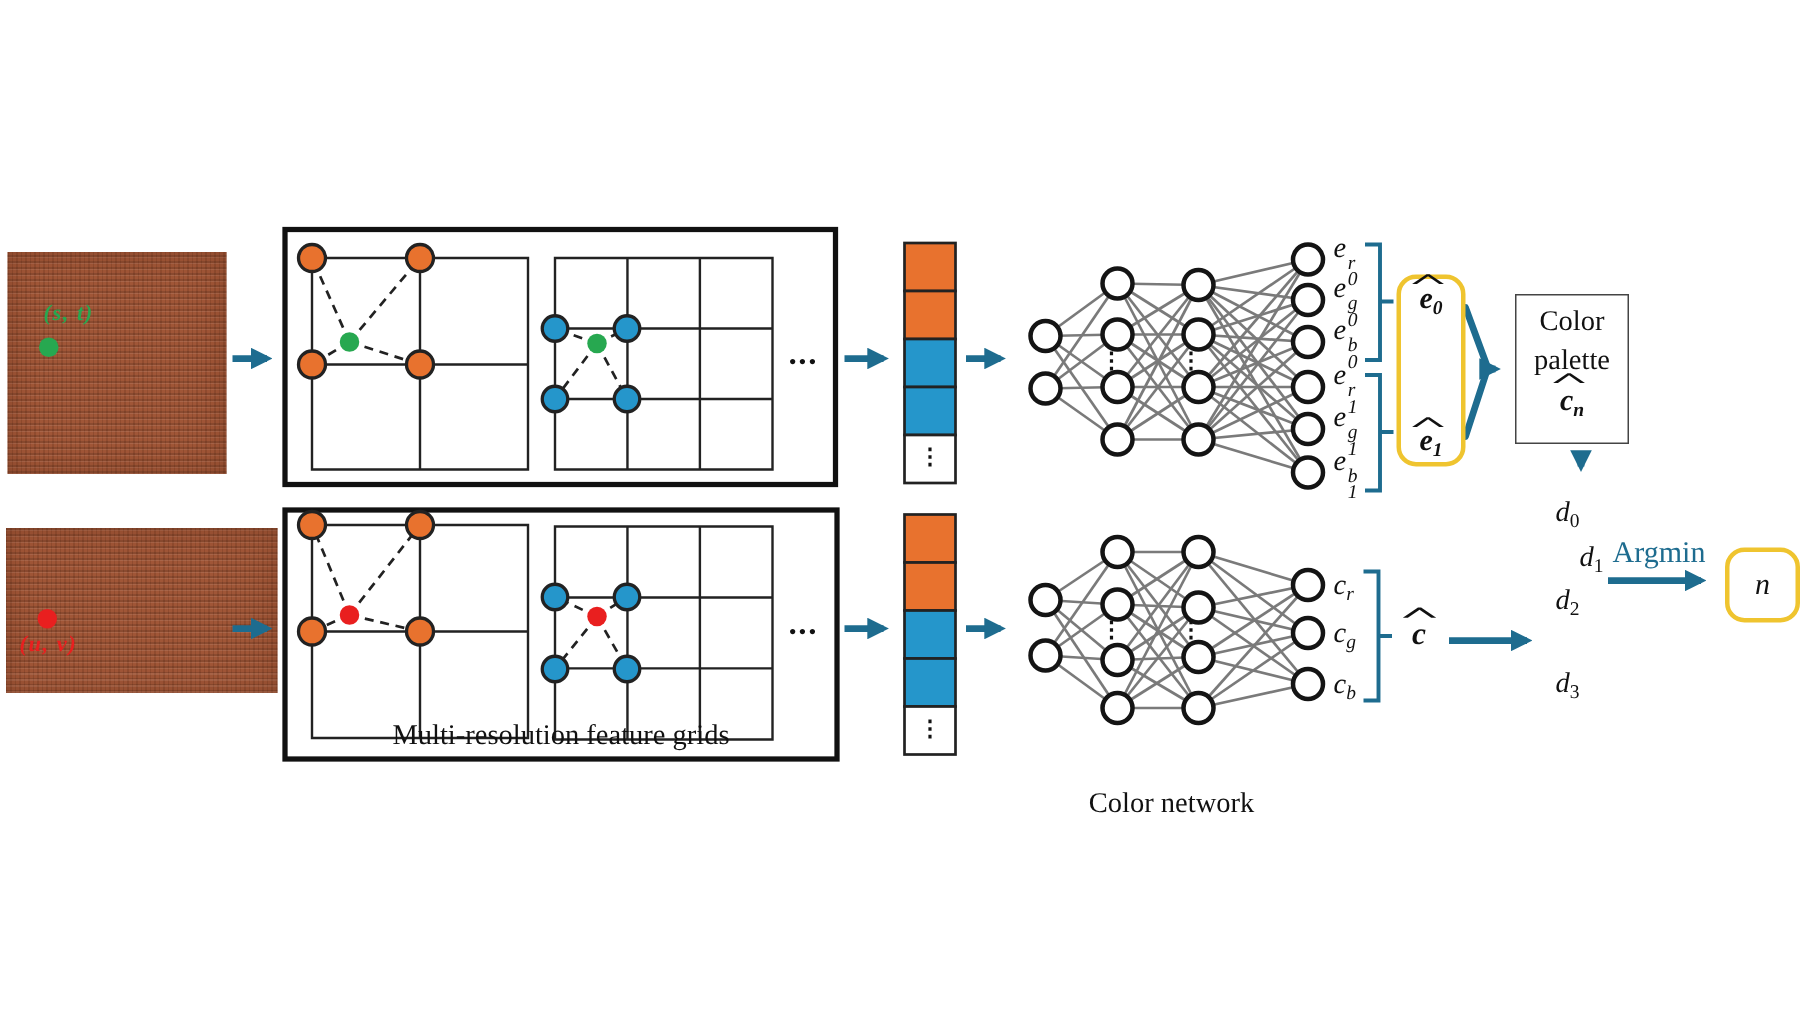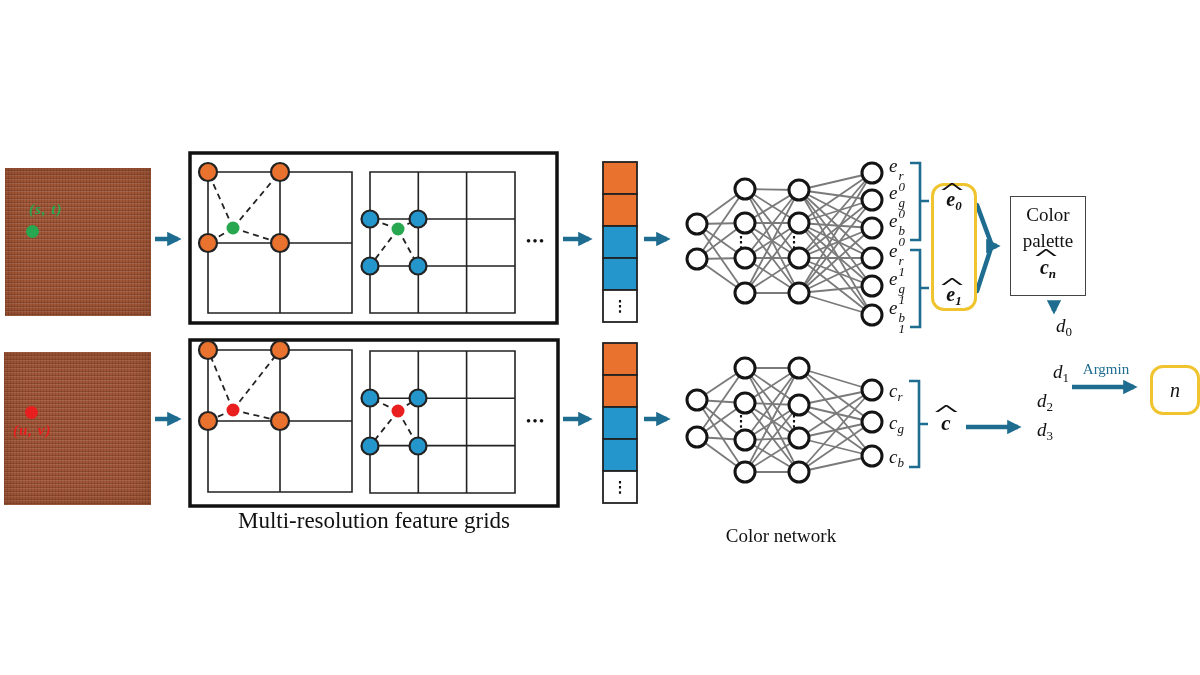--- a/index.html
+++ b/index.html
@@ -47,32 +47,32 @@
   .ellv{position:absolute;font-size:15px;font-weight:700;letter-spacing:0;line-height:1;}
   .ellh{position:absolute;font-size:13px;font-weight:700;letter-spacing:2px;}
   .palette-box{position:absolute;left:1010px;top:196px;width:76px;height:100px;border:1.6px solid #444;
         background:#fff;text-align:center;font-size:19px;line-height:26px;padding-top:5px;box-sizing:border-box;}
   .ybox{position:absolute;border:3.5px solid var(--yellow,#EFC42F);border-radius:13px;background:#fff;}
   #ebox{left:931px;top:183px;width:46px;height:128px;display:flex;flex-direction:column;
         justify-content:space-between;align-items:center;padding:2px 0;box-sizing:border-box;font-size:20px;}
   #nbox{left:1150px;top:365px;width:44px;height:44px;display:flex;align-items:center;justify-content:center;
         font-size:20px;font-style:italic;}
   .nettitle{position:absolute;width:200px;text-align:center;font-size:19px;}
-  .caption{position:absolute;left:190px;top:508px;width:368px;text-align:center;font-size:23px;}
+  .caption{position:absolute;left:190px;top:480px;width:368px;text-align:center;font-size:19px;}
 </style>
 </head>
 <body>
 
 <div id="stage">
 
   <div class="texture" style="left:5px;top:168px;width:146px;height:148px;">
     <span class="coord" style="left:24px;top:33px;color:var(--green,#27A850);">(s, t)</span>
     <div class="qdot" style="left:21px;top:57px;background:var(--green,#27A850);"></div>
   </div>
-  <div class="texture" style="left:4px;top:352px;width:147px;height:153px;">
+  <div class="texture" style="left:4px;top:352px;width:147px;height:110px;padding-left:34px;">
     <div class="qdot" style="left:21px;top:54px;background:var(--red,#E91F1F);"></div>
     <span class="coord" style="left:9px;top:70px;color:var(--red,#E91F1F);">(u, v)</span>
   </div>
 
   <svg width="1200" height="675">
     <defs>
       <marker id="arr" viewBox="0 0 10 10" refX="7.5" refY="5" markerWidth="3.2" markerHeight="3.2" orient="auto-start-reverse">
         <path d="M0,0 L10,5 L0,10 z" class="arrowhead"></path>
       </marker>
     </defs>
@@ -316,23 +316,23 @@
   </div>
 
   <div class="palette-box">
     <div>Color</div>
     <div>palette</div>
     <div style="font-size:20px;"><span class="hatwrap"><span class="mhat">^</span><span>c</span><sub class="msub b">n</sub></span></div>
   </div>
 
   <span class="lbl ctr" style="left:946px;top:423px;font-size:21px;"><span class="hatwrap"><span class="mhat c50">^</span><span>c</span></span></span>
 
-  <span class="lbl vctr" style="left:1037px;top:326px;margin-left:19px;"><span class="mi">d</span><sub class="msub" style="font-style:normal;">0</sub></span>
+  <span class="lbl vctr" style="left:1037px;top:342px;"><span class="mi">d</span><sub class="msub" style="font-style:normal;">0</sub></span>
   <span class="lbl vctr" style="left:1037px;top:372px;margin-left:16px;"><span class="mi">d</span><sub class="msub" style="font-style:normal;">1</sub></span>
   <span class="lbl vctr" style="left:1037px;top:401px;"><span class="mi">d</span><sub class="msub" style="font-style:normal;">2</sub></span>
-  <span class="lbl vctr" style="left:1037px;top:430px;"><span class="mi">d</span><sub class="msub" style="font-style:normal;">3</sub></span>
-
-  <span class="lbl ctr teal" style="left:1106px;top:369px;font-size:15px;">Argmin</span>
+  <span class="lbl vctr" style="left:1037px;top:456px;"><span class="mi">d</span><sub class="msub" style="font-style:normal;">3</sub></span>
+
+  <span class="lbl ctr teal" style="left:1106px;top:369px;font-size:20px;">Argmin</span>
   <div id="nbox" class="ybox">
     <span>n</span>
   </div>
 
 </div>
 
 </body></html>

